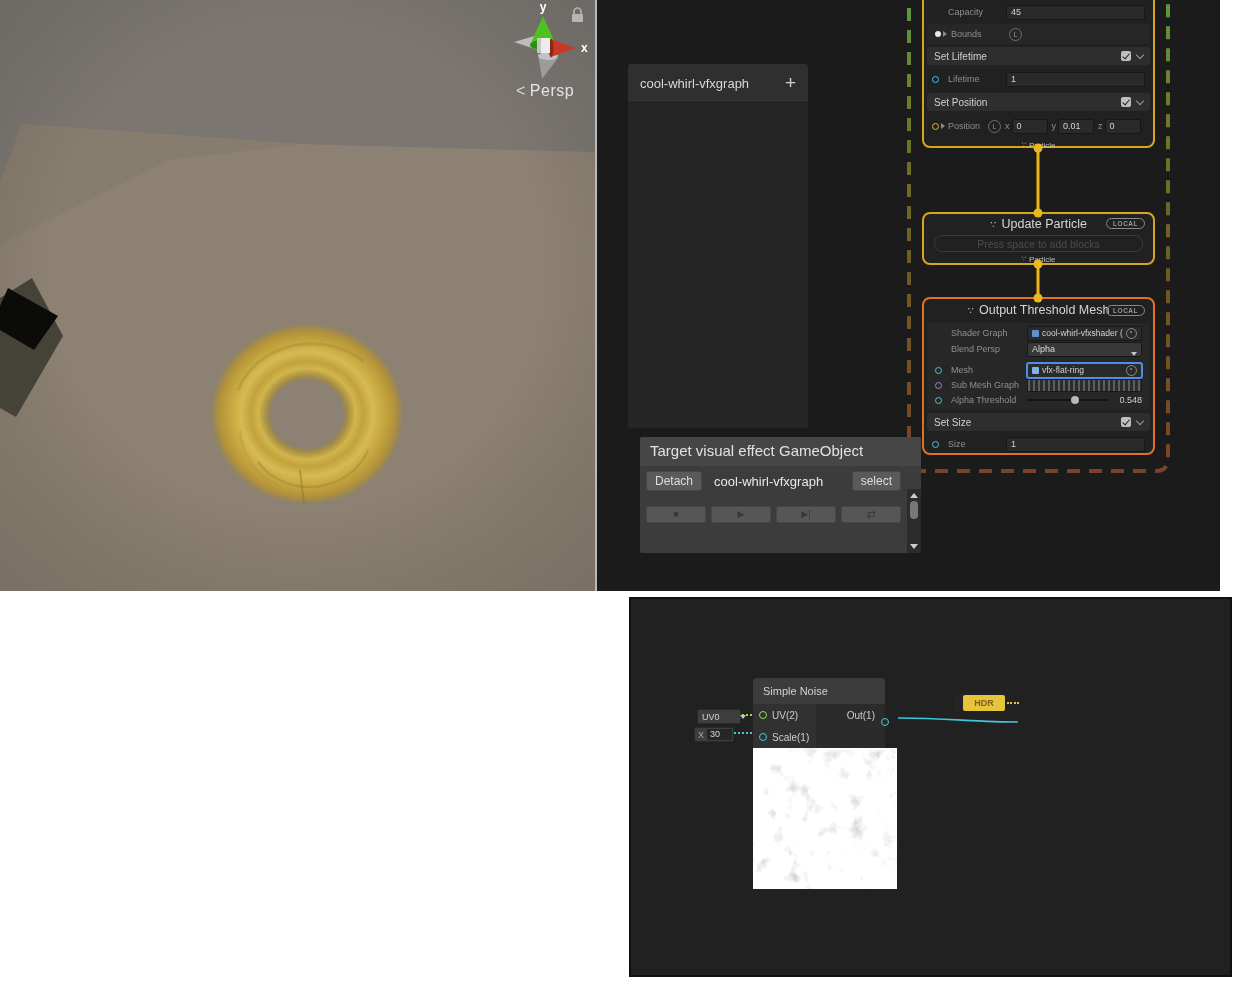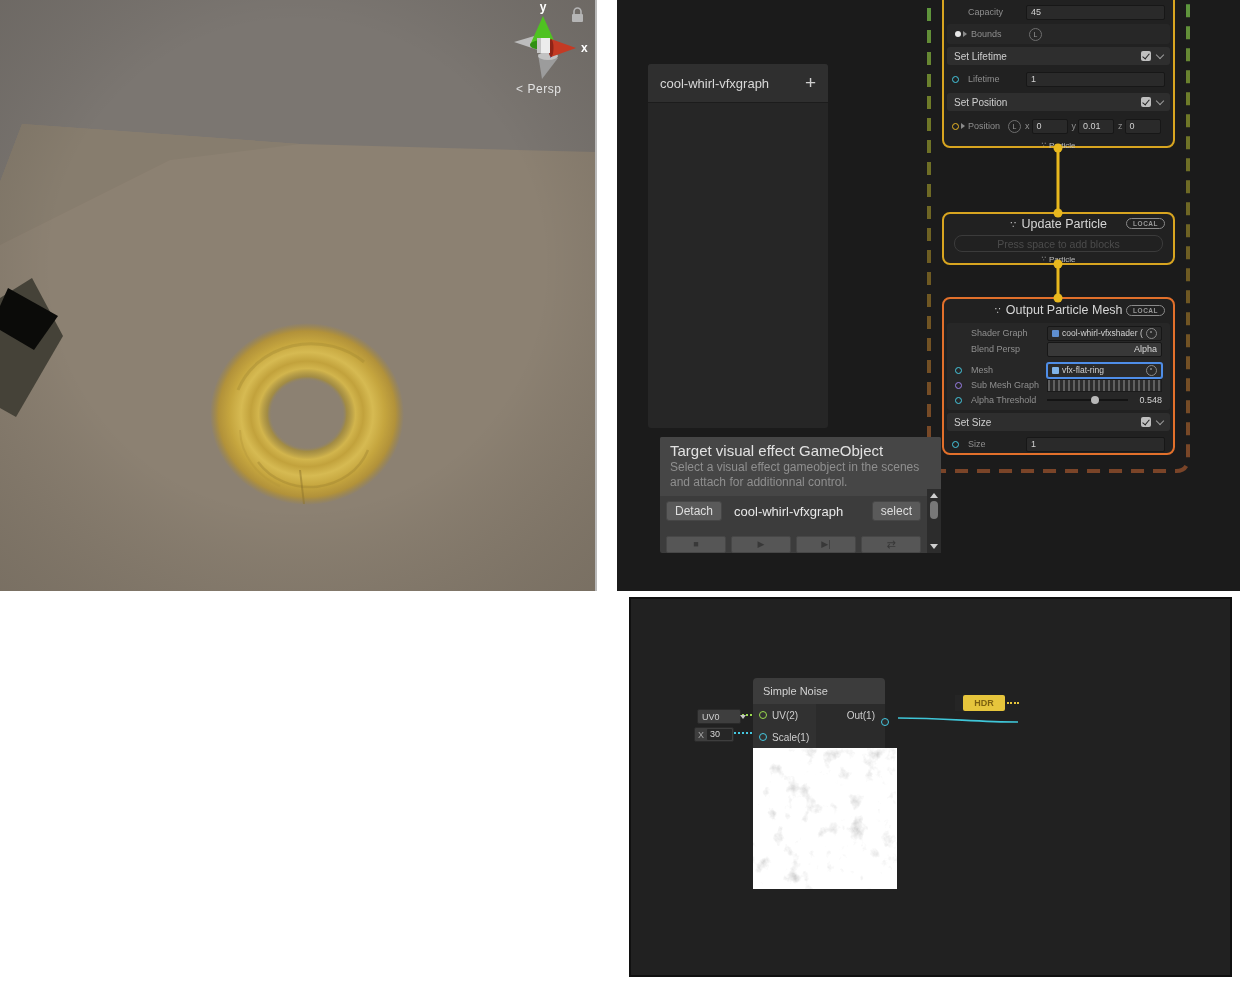--- a/index.html
+++ b/index.html
@@ -1,23 +1,23 @@
 <!DOCTYPE html>
 <html><head>
 <meta charset="utf-8">
 <style>
   html,body{margin:0;padding:0;background:#ffffff;}
   .canvas{position:relative;width:1250px;height:1000px;background:#ffffff;overflow:hidden;
           font-family:"Liberation Sans","DejaVu Sans",sans-serif;}
   
   .scene-view{position:absolute;left:0;top:0;width:595px;height:591px;background:#7b7671;overflow:hidden;border-right:2px solid #b9b9b9;}
-  .persp{position:absolute;left:516px;top:82px;color:#e3e3e3;font-size:12px;letter-spacing:.5px;}
+  .persp{position:absolute;left:516px;top:82px;color:#e3e3e3;font-size:16px;letter-spacing:.5px;}
   .persp .arrow{margin-right:4px;color:#dcdcdc;}
   
-  .vfx-panel{position:absolute;left:597px;top:0;width:623px;height:591px;background:#1b1b1b;overflow:hidden;margin-left:20px;}
+  .vfx-panel{position:absolute;left:597px;top:0;width:623px;height:591px;background:#1b1b1b;overflow:hidden;}
   .blackboard{position:absolute;left:31px;top:64px;width:180px;height:364px;background:#262626;border-radius:3px;z-index:3;}
   .blackboard-hdr{height:38px;background:#2f2f2f;border-radius:3px 3px 0 0;display:flex;align-items:center;padding:0 12px;border-bottom:1px solid #1c1c1c;}
   .blackboard-title{color:#d8d8d8;font-size:13px;flex:1;}
   .bb-add{color:#cfcfcf;font-size:19px;font-weight:400;cursor:default;}
   .boundary-svg{position:absolute;left:0;top:0;z-index:1;}
   .links-svg{position:absolute;left:0;top:0;z-index:2;pointer-events:none;}
   .ctx-node{position:absolute;width:233px;background:#212121;border:2px solid #d8a520;border-radius:8px;box-sizing:border-box;z-index:2;}
   .node-init{left:325px;top:-14px;height:162px;}
   .node-update{left:325px;top:212px;height:53px;}
   .node-output{left:325px;top:297px;height:158px;border-color:#e2702b;}
@@ -52,21 +52,21 @@
   .port-row{display:flex;align-items:center;justify-content:center;height:14px;color:#bdbdbd;font-size:8px;gap:3px;}
   .port-row .p-ico{font-size:7px;color:#bdbdbd;}
   .placeholder{margin:1px 10px;height:15px;border:1px solid #3b3b3b;border-radius:8px;color:#4c4c4c;
                font-size:10.5px;display:flex;align-items:center;justify-content:center;}
   .obj-field{display:flex;align-items:center;gap:3px;}
   .obj-field .asset-ico{width:7px;height:7px;background:#5f8fd0;border-radius:1px;flex:none;}
   .obj-field .val{flex:1;color:#d2d2d2;font-size:8.5px;overflow:hidden;white-space:nowrap;}
   .picker{width:9px;height:9px;border:1px solid #8a8a8a;border-radius:50%;position:relative;flex:none;}
   .picker::after{content:"";position:absolute;left:2.5px;top:2.5px;width:2px;height:2px;border-radius:50%;background:#8a8a8a;}
   .focus{border:1px solid #4f8ee8 !important;box-shadow:0 0 0 1px #4f8ee8;}
-  .dropdown{display:flex;align-items:flex-end;background:#383838;flex-direction:column;}
+  .dropdown{display:flex;align-items:flex-end;background:#383838;}
   .dropdown .val{flex:1;color:#d8d8d8;font-size:9px;}
   .caret{width:0;height:0;border-top:4px solid #c6c6c6;border-left:3px solid transparent;border-right:3px solid transparent;}
   .stripes{height:11px;flex:1;background:repeating-linear-gradient(90deg,#5f5f5f 0 2px,#2c2c2c 2px 5px);border:1px solid #1b1b1b;}
   .slider{flex:1;position:relative;height:14px;margin-right:6px;}
   .slider .track{position:absolute;left:0;right:0;top:6px;height:2px;background:#141414;}
   .slider .handle{position:absolute;top:3px;left:54.8%;width:8px;height:8px;border-radius:50%;background:#b9b9b9;}
   .slider-val{color:#d2d2d2;font-size:9px;width:28px;text-align:right;}
   
   .attach{position:absolute;left:43px;top:437px;width:281px;height:116px;background:#3c3c3c;z-index:4;border-radius:2px;}
   .attach-hdr{background:#464646;padding:5px 10px 6px 10px;border-radius:2px 2px 0 0;}
@@ -262,21 +262,21 @@
       <div class="placeholder">Press space to add blocks</div>
       <div class="port-row" style="height:12px;">
         <span class="p-ico">∵</span>
         <span>Particle</span>
       </div>
     </div>
 
     <div class="ctx-node node-output">
       <div class="node-title" style="height:22px;">
         <span class="p-ico">∵</span>
-        <span>Output Particle Mesh</span>
+        <span>Output Threshold Mesh</span>
         <span class="badge" style="top:6px;">LOCAL</span>
       </div>
       <div class="subblock">
         <div class="subrow" style="height:16px;">
           <span class="gutter"></span>
           <span class="lbl lblw2">Shader Graph</span>
           <div class="field flexfill obj-field">
             <span class="asset-ico"></span>
             <span class="val">cool-whirl-vfxshader (ShaderGr</span>
             <span class="picker"></span>
@@ -347,21 +347,20 @@
     <div class="blackboard">
       <div class="blackboard-hdr">
         <span class="blackboard-title">cool-whirl-vfxgraph</span>
         <span class="bb-add">+</span>
       </div>
     </div>
 
     <div class="attach">
       <div class="attach-hdr">
         <div class="attach-title">Target visual effect GameObject</div>
-        <div class="attach-sub">Select a visual effect gameobject in the scenes and attach for additionnal control.</div>
       </div>
       <div class="attach-row">
         <div class="btn">Detach</div>
         <span class="attach-name">cool-whirl-vfxgraph</span>
         <div class="btn" style="margin-right:14px;">select</div>
       </div>
       <div class="playbar">
         <div class="pbtn">
             <span>■</span>
           </div>

